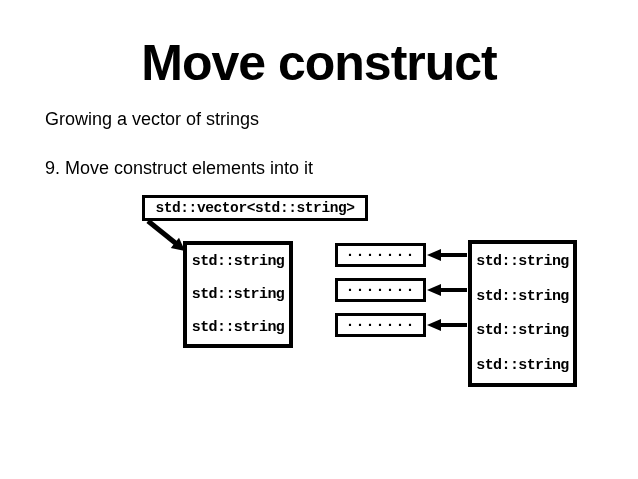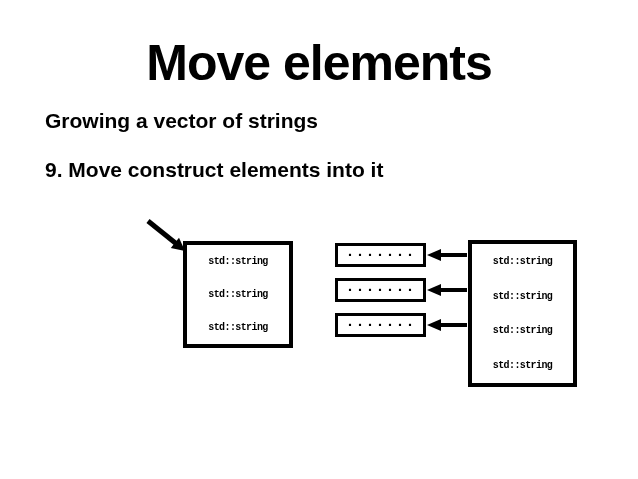--- a/index.html
+++ b/index.html
@@ -24,38 +24,38 @@
     text-align: center;
     font-size: 50px;
     font-weight: bold;
     letter-spacing: -1px;
     line-height: 1.0;
   }
 
   .body-line {
     position: absolute;
     left: 45px;
-    font-size: 21px;
-    font-weight: 700;
+    font-size: 18px;
+    font-weight: 400;
     white-space: nowrap;
   }
   .line1 { top: 109px; }
   .line2 { top: 158px; }
 
   .box {
     position: absolute;
     box-sizing: border-box;
     background: #ffffff;
     border: 4px solid #000000;
   }
 
   .mono {
     font-family: "Liberation Mono", "DejaVu Sans Mono", monospace;
     font-weight: bold;
-    font-size: 10px;
+    font-size: 15px;
     white-space: nowrap;
   }
 
   .vector-box {
     left: 142px; top: 195px;
     width: 226px; height: 26px;
     border-width: 3px;
     display: flex; align-items: center; justify-content: center;
   }
   .vector-box .mono { font-size: 14.5px; letter-spacing: -0.4px; }
@@ -94,25 +94,28 @@
     pointer-events: none;
   }
   .arrows line { stroke: #000000; }
   .arrows polygon { fill: #000000; stroke: none; }
 </style>
 </head>
 <body>
 
 <div class="slide">
 
-  <h1 class="title">Move elements</h1>
+  <h1 class="title">Move construct</h1>
 
   <div class="body-line line1">Growing a vector of strings</div>
   <div class="body-line line2">9. Move construct elements into it</div>
 
+  <div class="box vector-box">
+    <span class="mono">std::vector&lt;std::string&gt;</span>
+  </div>
 
   <div class="box old-buffer">
     <div class="mono buffer-row">std::string</div>
     <div class="mono buffer-row">std::string</div>
     <div class="mono buffer-row">std::string</div>
   </div>
 
   <div class="box dot-box dot-box-1">
     <span class="mono dots">·······</span>
   </div>

